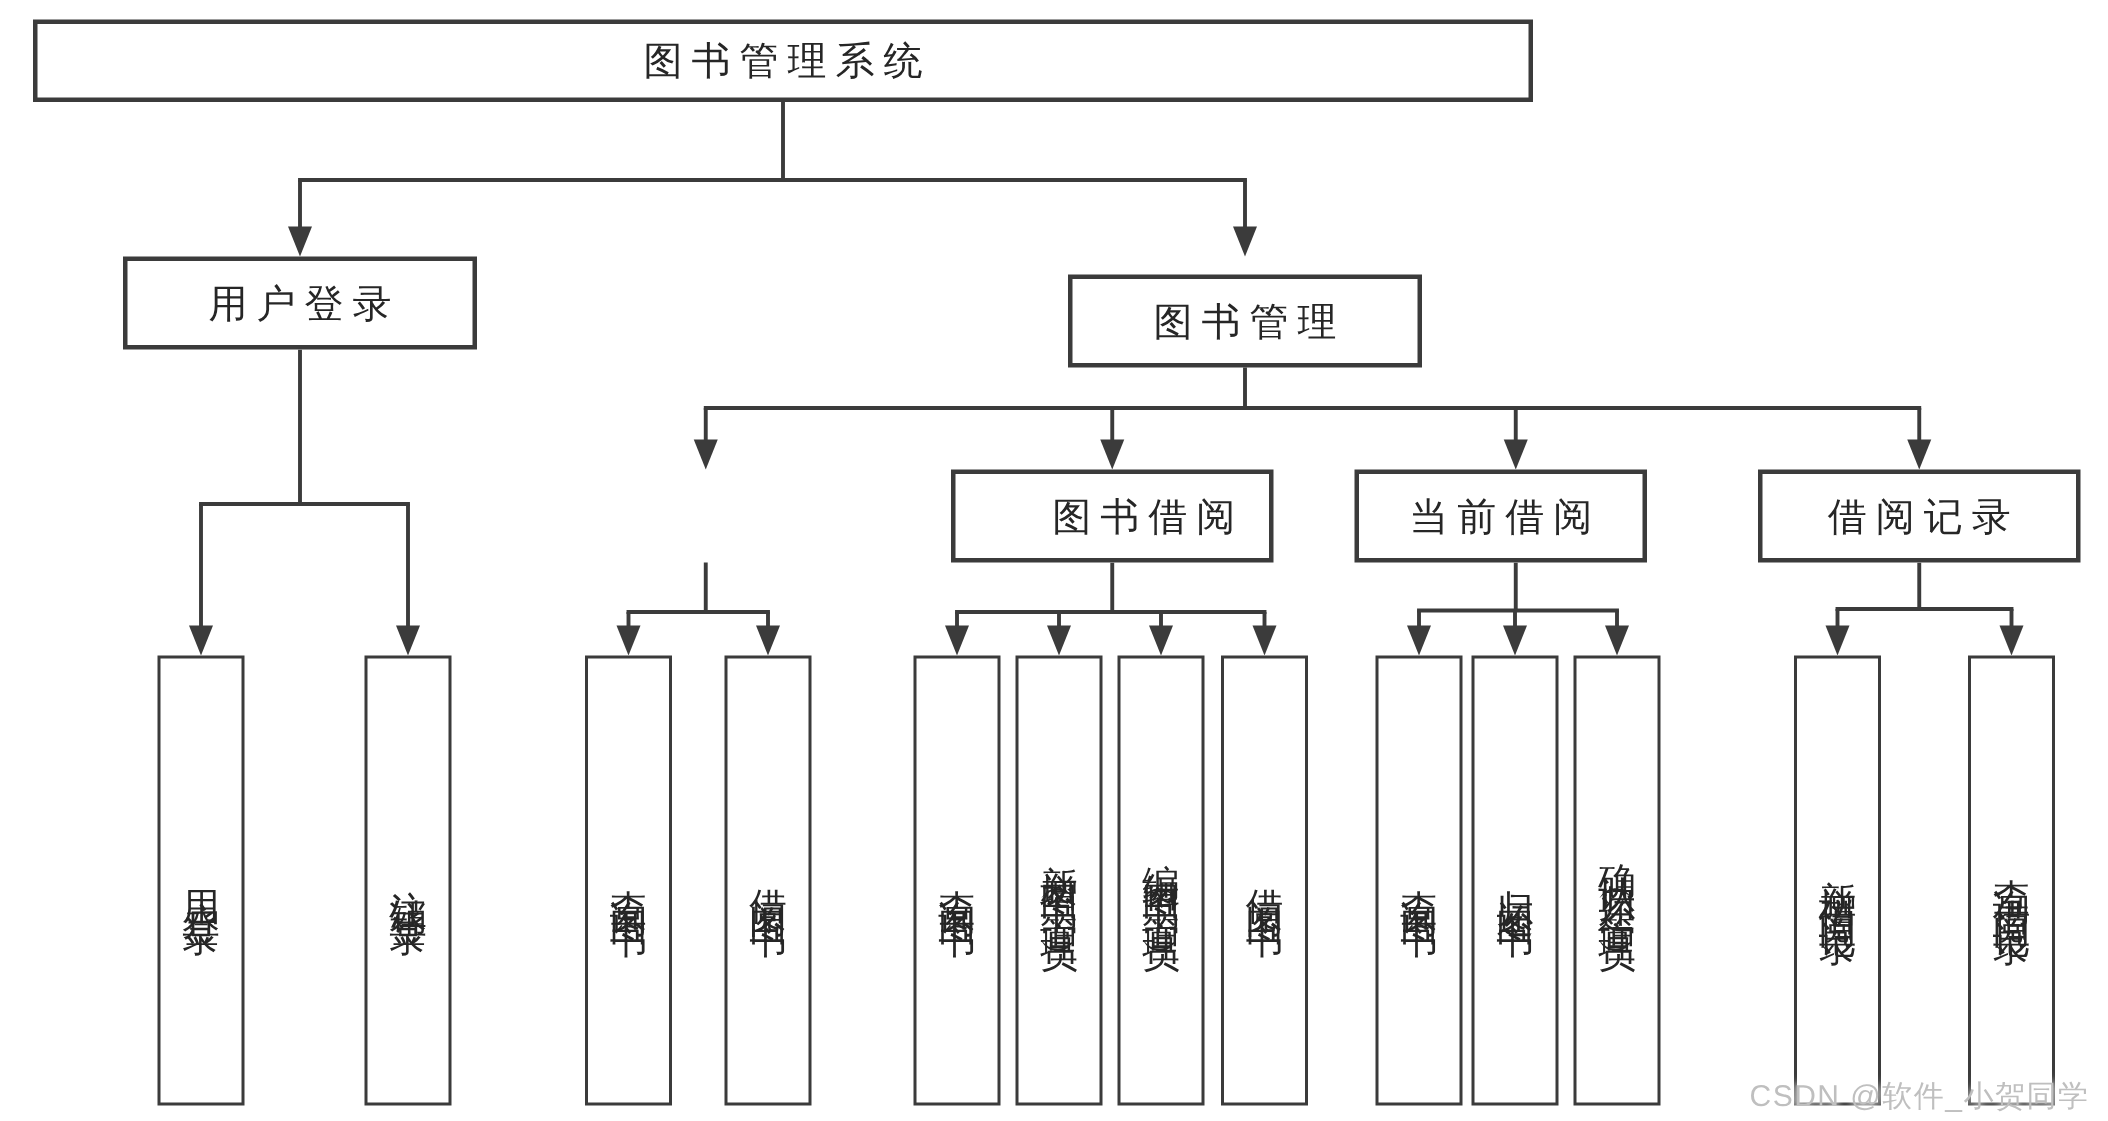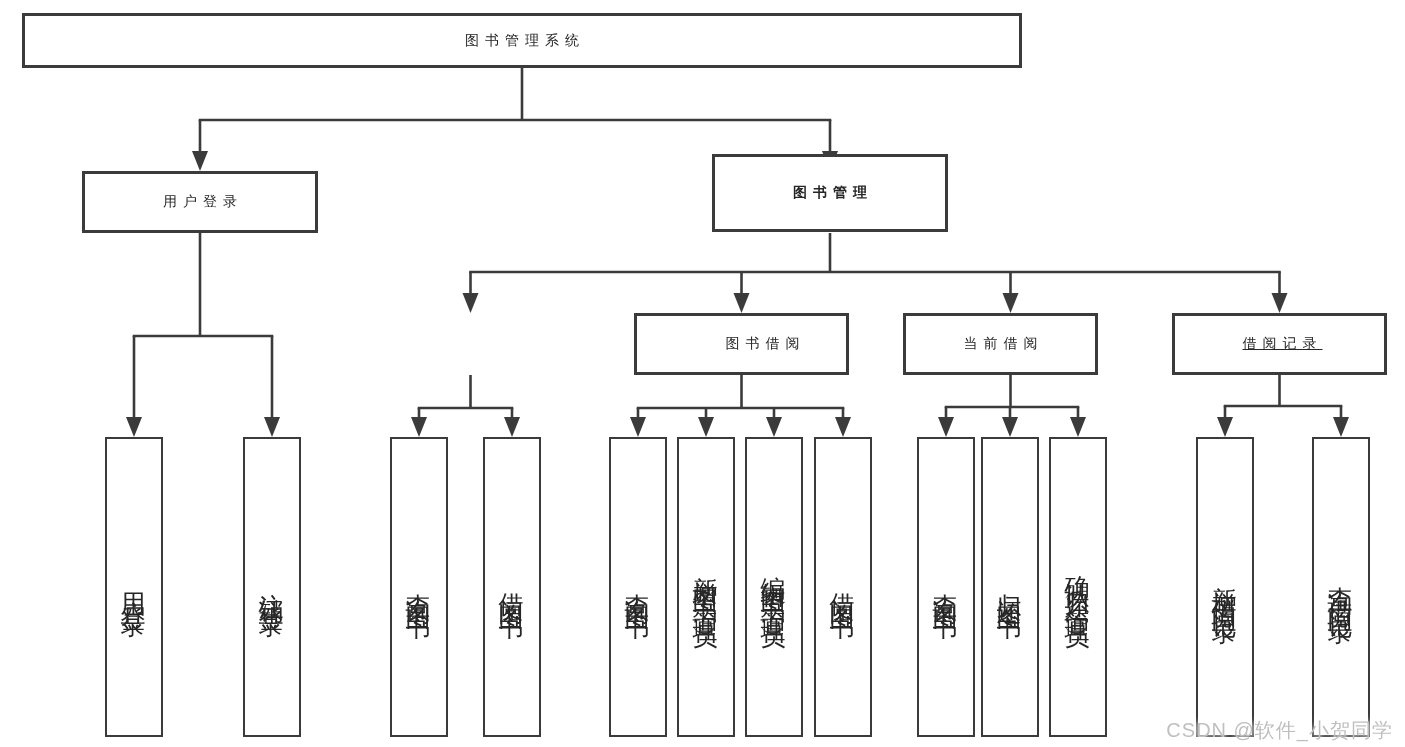--- a/index.html
+++ b/index.html
@@ -24,21 +24,21 @@
     box-sizing:border-box;
     background:var(--bg);
     border:3px solid var(--line);
     display:flex;align-items:center;justify-content:center;
     color:var(--text);
   }
   .node .label{
     white-space:nowrap;
     letter-spacing:6px;
     text-indent:6px;  
-    font-size:14px;
+    font-size:26px;
     text-align:center;
   }
   .node.leaf{border-width:2.6px;}
   .node.leaf .vlabel{
     writing-mode:vertical-rl;
     font-size:25px;
     letter-spacing:7px;
     color:var(--text);
     white-space:nowrap;
   }
@@ -134,31 +134,31 @@
     </g>
   </svg>
 
   <div class="node" style="left:22px;top:13px;width:1000px;height:55px;">
     <span class="label">图书管理系统</span>
   </div>
 
   <div class="node" style="left:82px;top:171px;width:236px;height:62px;">
     <span class="label">用户登录</span>
   </div>
-  <div class="node" style="left:712px;top:154px;width:236px;height:78px;font-weight:bold;">
+  <div class="node" style="left:712px;top:183px;width:236px;height:62px;">
     <span class="label">图书管理</span>
   </div>
 
   <div class="node" style="left:634px;top:313px;width:215px;height:62px;padding-left:42px;">
     <span class="label">图书借阅</span>
   </div>
   <div class="node" style="left:903px;top:313px;width:195px;height:62px;">
     <span class="label">当前借阅</span>
   </div>
-  <div class="node" style="left:1172px;top:313px;width:215px;height:62px;text-decoration:underline;">
+  <div class="node" style="left:1172px;top:313px;width:215px;height:62px;">
     <span class="label">借阅记录</span>
   </div>
 
   <div class="node leaf" style="left:105px;top:437px;width:58px;height:300px;">
     <span class="vlabel">用户登录</span>
   </div>
   <div class="node leaf" style="left:243px;top:437px;width:58px;height:300px;">
     <span class="vlabel">注销登录</span>
   </div>
   <div class="node leaf" style="left:390px;top:437px;width:58px;height:300px;">

